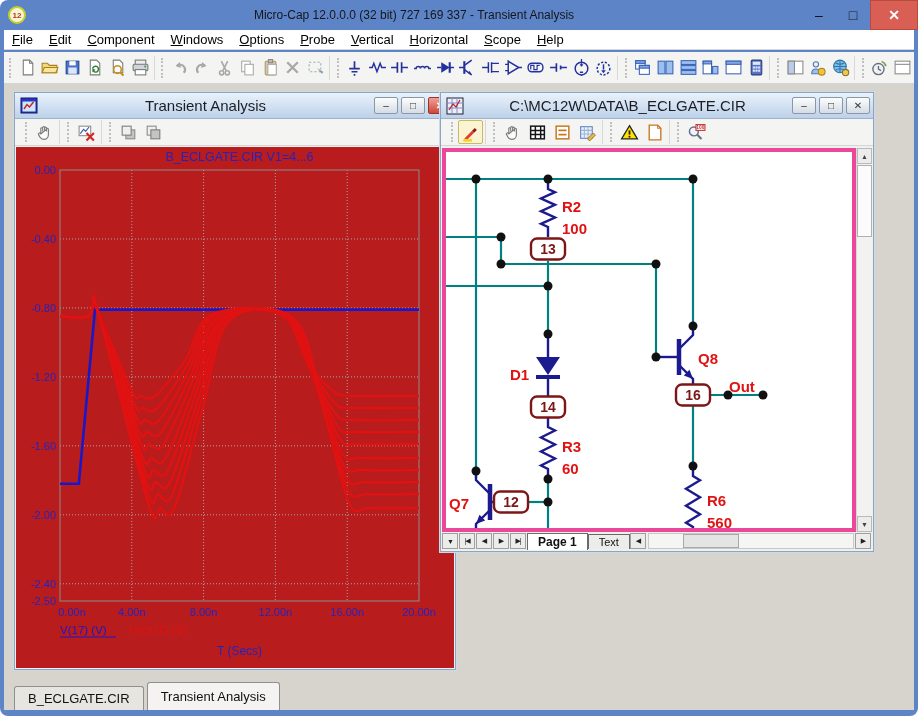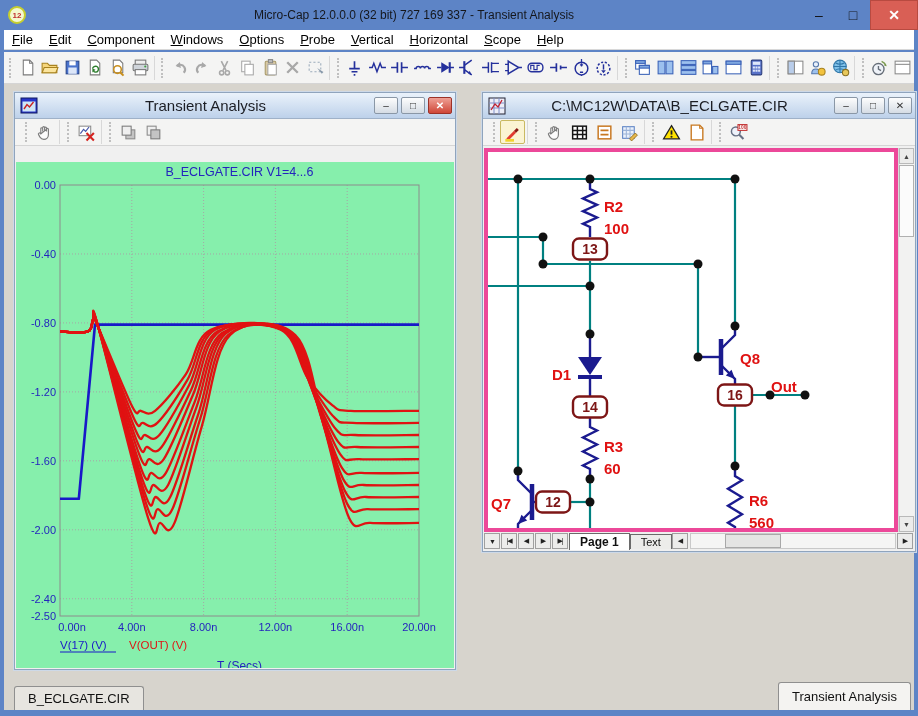--- a/index.html
+++ b/index.html
@@ -1,18 +1,18 @@
 <!DOCTYPE html>
 <html><head>
 <meta charset="utf-8">
 <style>
   * { margin:0; padding:0; box-sizing:border-box; }
   html,body { width:918px; height:716px; overflow:hidden; }
   body { font-family:"Liberation Sans", sans-serif; }
-  .app { position:relative; width:918px; height:716px; background:#5d84c6; }
+  .app { position:relative; width:918px; height:716px; background:#5d84c6;border-radius:8px; }
 
   
   .titlebar { position:absolute; left:0; top:0; right:0; height:30px; display:flex; align-items:center; }
   .app-icon { width:18px; height:18px; margin-left:8px; border-radius:50%; background:#f5f8cf;
               border:2px solid #c6ce2e; color:#c03030; font-size:8px; font-weight:bold;
               display:flex; align-items:center; justify-content:center; }
   .title-text { flex:1; text-align:center; font-size:12px; color:#15171c; }
   .win-ctls { display:flex; align-items:stretch; height:30px; }
   .ctl { width:34px; display:flex; align-items:center; justify-content:center; color:#15171c; font-size:14px; }
   .ctl.close { width:48px; background:#d95f55; color:#fff; font-weight:bold; border:1px solid #b84a40; }
@@ -43,43 +43,43 @@
   .cwin-title .ctext { flex:1; text-align:center; font-size:15px; color:#1c1e24; }
   .wbtn { width:24px; height:17px; margin-left:3px; border:1px solid #8a97a6; border-radius:2px;
           background:linear-gradient(#fdfdfd,#d5dce4); color:#333; font-size:10px;
           display:flex; align-items:center; justify-content:center; line-height:1; }
   .wbtn.red { background:linear-gradient(#efa095,#cf4638); border-color:#9c3228; color:#fff; font-weight:bold; }
   .cwin-toolbar { height:27px; background:#f4f4f3; border-bottom:1px solid #d5d5d5; display:flex; align-items:center; padding-left:5px; }
   .cwin-toolbar .tbtn { width:25px; height:24px; }
 
   
   .plot-win { left:10px; top:8px; width:442px; height:578px; }
-  .plot-body { position:absolute; left:1px; right:1px; top:54px; bottom:1px; background:#86efac; overflow:hidden;margin-top:15px; }
-
-  
-  .sch-win { left:478px; top:8px; width:434px; height:460px; }
+  .plot-body { position:absolute; left:1px; right:1px; top:54px; bottom:1px; background:#b91c1c; overflow:hidden; }
+
+  
+  .sch-win { left:436px; top:8px; width:434px; height:460px; }
   .sch-canvas { position:absolute; left:1px; top:55px; right:17px; bottom:19px; background:#fff;
                 border:4px solid #ec4899; overflow:hidden; }
   .vscroll { position:absolute; right:1px; top:55px; width:16px; bottom:19px; background:#f2f2f1; border-left:1px solid #d9d9d9; }
   .sbtn { position:absolute; left:0; width:15px; height:16px; background:#ececeb; border:1px solid #b9b9b9;
           display:flex; align-items:center; justify-content:center; font-size:7px; color:#444; }
   .vthumb { position:absolute; left:0; top:17px; width:15px; height:72px; background:#fbfbfb; border:1px solid #b0b0b0; }
   .sch-nav { position:absolute; left:1px; right:1px; bottom:1px; height:18px; background:#efefee; display:flex; align-items:center; }
   .nbtn { width:16px; height:16px; margin-right:1px; background:#ececeb; border:1px solid #9f9f9f;
           display:flex; align-items:center; justify-content:center; font-size:7px; color:#222; letter-spacing:-1px; }
   .sheet-tab { height:17px; padding:0 10px; display:flex; align-items:center; font-size:12px; color:#111;
                background:#fbfbfa; border:1px solid #6a6a6a; border-bottom:none;text-align:center; }
   .sheet-tab.active { font-weight:bold; background:#ffffff; }
   .sheet-tab.inactive { font-size:11px; background:#ececea; height:15px; }
   .hscroll { flex:1; height:16px; background:#f5f5f4; border:1px solid #c9c9c9; position:relative; margin:0 1px; }
   .hthumb { position:absolute; left:34px; top:0; width:56px; height:14px; background:#e4e4e3; border:1px solid #a8a8a8; }
 
   
   .tabsbar { position:absolute; left:4px; right:4px; bottom:6px; height:30px; background:#d7d4cd;
-             display:flex; align-items:flex-end; padding-left:10px;justify-content:space-between; }
+             display:flex; align-items:flex-end; padding-left:10px; }
   .main-tab { height:24px; padding:0 13px; margin-right:3px; display:flex; align-items:center;
               font-size:13px; color:#111; background:#e7e5e0; border:1px solid #8f8f8f; border-bottom:none;
               border-radius:3px 3px 0 0; }
   .main-tab.active { height:28px; background:#f4f3f1; }
 
   svg text { font-family:"Liberation Sans", sans-serif; }
 </style>
 </head>
 <body>
 

